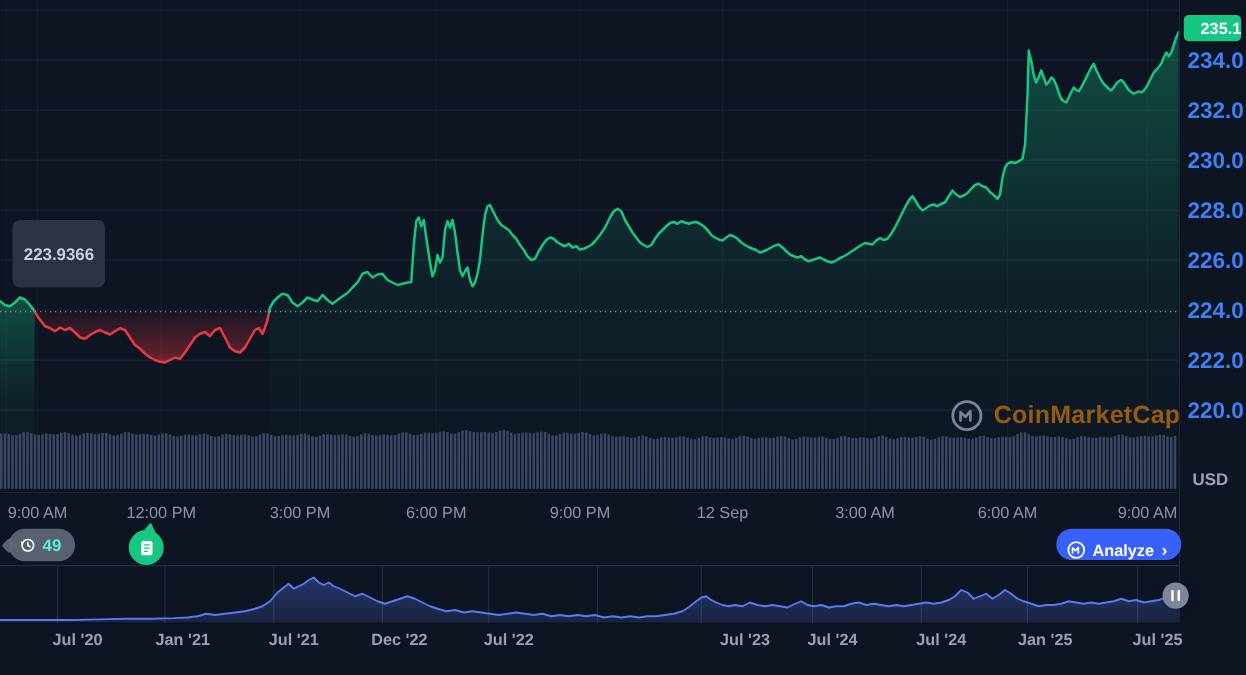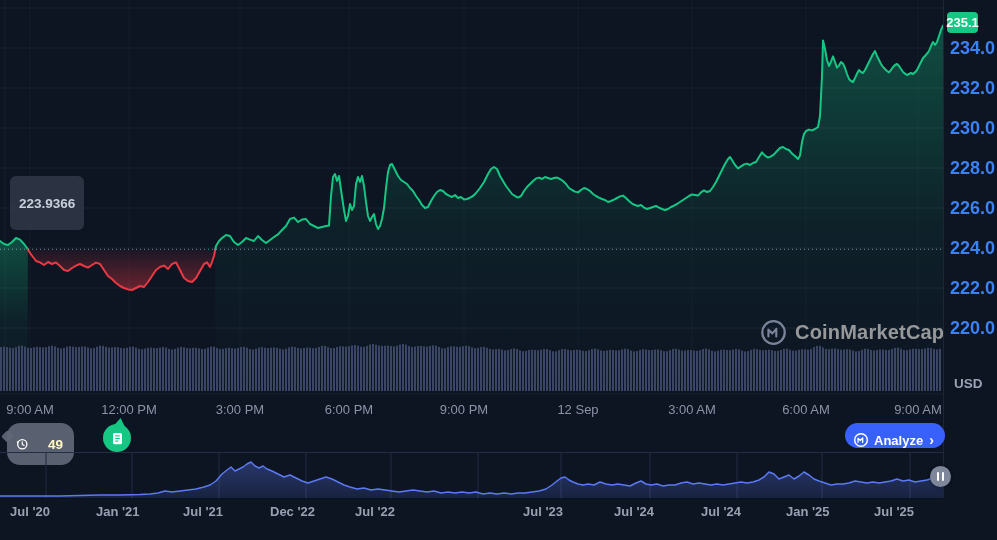--- a/index.html
+++ b/index.html
@@ -2,46 +2,46 @@
 <html><head>
 <meta charset="utf-8">
 <style>
   html,body{margin:0;padding:0;background:#0d1422;}
   .screen{position:relative;width:997px;height:540px;background:#0d1422;overflow:hidden;
           font-family:"Liberation Sans",sans-serif;-webkit-font-smoothing:antialiased;}
   svg{display:block;}
   .main-chart{position:absolute;left:0;top:0;}
   .right-axis{position:absolute;left:943px;top:0;width:54px;height:498px;border-left:1px solid #1d2637;}
   .y-tick{position:absolute;left:6px;width:46px;font-size:18px;font-weight:700;color:#3b82f6;line-height:18px;}
-  .last-price-badge{position:absolute;left:3px;top:12px;width:31px;height:21px;background:#16c784;border-radius:4px;
-          color:#fff;font-size:13px;font-weight:700;display:flex;align-items:center;justify-content:center;box-shadow:0 0 0 1px rgba(0,0,0,.25);}
+  .last-price-badge{position:absolute;left:3px;top:12px;width:46px;height:21px;background:#16c784;border-radius:4px;
+          color:#fff;font-size:13px;font-weight:700;display:flex;align-items:center;justify-content:flex-end;box-shadow:0 0 0 1px rgba(0,0,0,.25);}
   .usd-label{position:absolute;left:10px;top:376px;font-size:13.5px;font-weight:700;color:#9aa2b5;}
   .open-badge{position:absolute;left:10px;top:176px;height:22px;padding:16px 9px;background:rgba(45,53,70,0.95);
           border-radius:6px;color:#c9cfdb;font-size:13.5px;font-weight:600;display:flex;align-items:center;}
   .x-axis-row{position:absolute;left:0;top:402px;width:943px;height:20px;padding-left:28px;}
   .x-tick{position:absolute;width:90px;text-align:center;font-size:13px;font-weight:500;color:#8b93a7;}
   .watermark{position:absolute;left:760px;top:319px;display:flex;align-items:center;gap:8px;opacity:.92;}
-  .watermark-text{font-size:20px;font-weight:700;color:#a3a3a3;letter-spacing:.2px;}
-  .history-badge{position:absolute;left:7px;top:423px;height:42px;padding:0 11px 0 8px;background:rgba(96,103,118,0.93);
-          border-radius:13px;display:flex;align-items:center;gap:19px;color:#fef9c3;font-size:13.5px;font-weight:700;}
+  .watermark-text{font-size:20px;font-weight:700;color:#a16207;letter-spacing:.2px;}
+  .history-badge{position:absolute;left:7px;top:423px;height:26px;padding:0 11px 0 8px;background:rgba(96,103,118,0.93);
+          border-radius:13px;display:flex;align-items:center;gap:5px;color:#5eead4;font-size:13.5px;font-weight:700;}
   .history-badge::before{content:"";position:absolute;left:-4px;top:9px;width:9px;height:9px;background:rgba(96,103,118,0.93);
           transform:rotate(45deg);border-radius:2px;}
   .event-marker{position:absolute;left:103px;top:424px;width:28px;height:28px;background:#16c784;border-radius:50%;
           display:flex;align-items:center;justify-content:center;}
   .event-marker::before{content:"";position:absolute;top:-6px;left:11px;border-left:6px solid transparent;
           border-right:6px solid transparent;border-bottom:9px solid #16c784;transform:rotate(8deg);}
   .analyze-btn{position:absolute;left:845px;top:423px;height:25px;padding:0 11px 0 8px;background:#3861fb;border-radius:13px;
           display:flex;align-items:flex-end;gap:5px;color:#fff;font-size:13px;font-weight:700;cursor:pointer;}
   .analyze-chevron{font-size:14px;font-weight:700;margin-left:1px;}
   .navigator{position:absolute;left:0;top:452px;width:943px;height:46px;border-top:1px solid #232d43;}
   .nav-handle{position:absolute;left:930px;top:466px;width:21px;height:21px;border-radius:50%;background:#7e8799;
           display:flex;align-items:center;justify-content:center;gap:2.5px;cursor:ew-resize;box-shadow:0 0 4px rgba(0,0,0,.4);}
   .nav-handle i{display:block;width:2px;height:9px;background:#fff;border-radius:1px;}
   .timeline-row{position:absolute;left:0;top:504px;width:997px;height:20px;}
-  .t-tick{position:absolute;width:72px;text-align:left;font-size:13px;font-weight:600;color:#98a0b2;}
+  .t-tick{position:absolute;width:72px;text-align:right;font-size:13px;font-weight:600;color:#98a0b2;}
 </style>
 </head>
 <body>
 
 <div class="screen">
 
   <svg id="main-chart-svg" class="main-chart" width="943" height="398" viewBox="0 0 943 398">
     <defs>
       <linearGradient id="gradGreen" x1="0" y1="0" x2="0" y2="1">
         <stop offset="0" stop-color="#16c784" stop-opacity="0.32"></stop>
@@ -501,20 +501,20 @@
       <i></i>
   </div>
 
   <div class="timeline-row" id="timeline-row">
       <div class="t-tick" style="left: 10px;">Jul '20</div>
       <div class="t-tick" style="left: 96px;">Jan '21</div>
       <div class="t-tick" style="left: 183px;">Jul '21</div>
       <div class="t-tick" style="left: 270px;">Dec '22</div>
       <div class="t-tick" style="left: 355px;">Jul '22</div>
       <div class="t-tick" style="left: 468px; margin-top: 48px;">Jan '23</div>
-      <div class="t-tick" style="left: 523px;">Jul '23</div>
+      <div class="t-tick" style="left: 544px;">Jul '23</div>
       <div class="t-tick" style="left: 614px;">Jul '24</div>
       <div class="t-tick" style="left: 701px;">Jul '24</div>
       <div class="t-tick" style="left: 786px;">Jan '25</div>
       <div class="t-tick" style="left: 874px;">Jul '25</div>
     </div>
 
 </div>
 
 </body></html>

